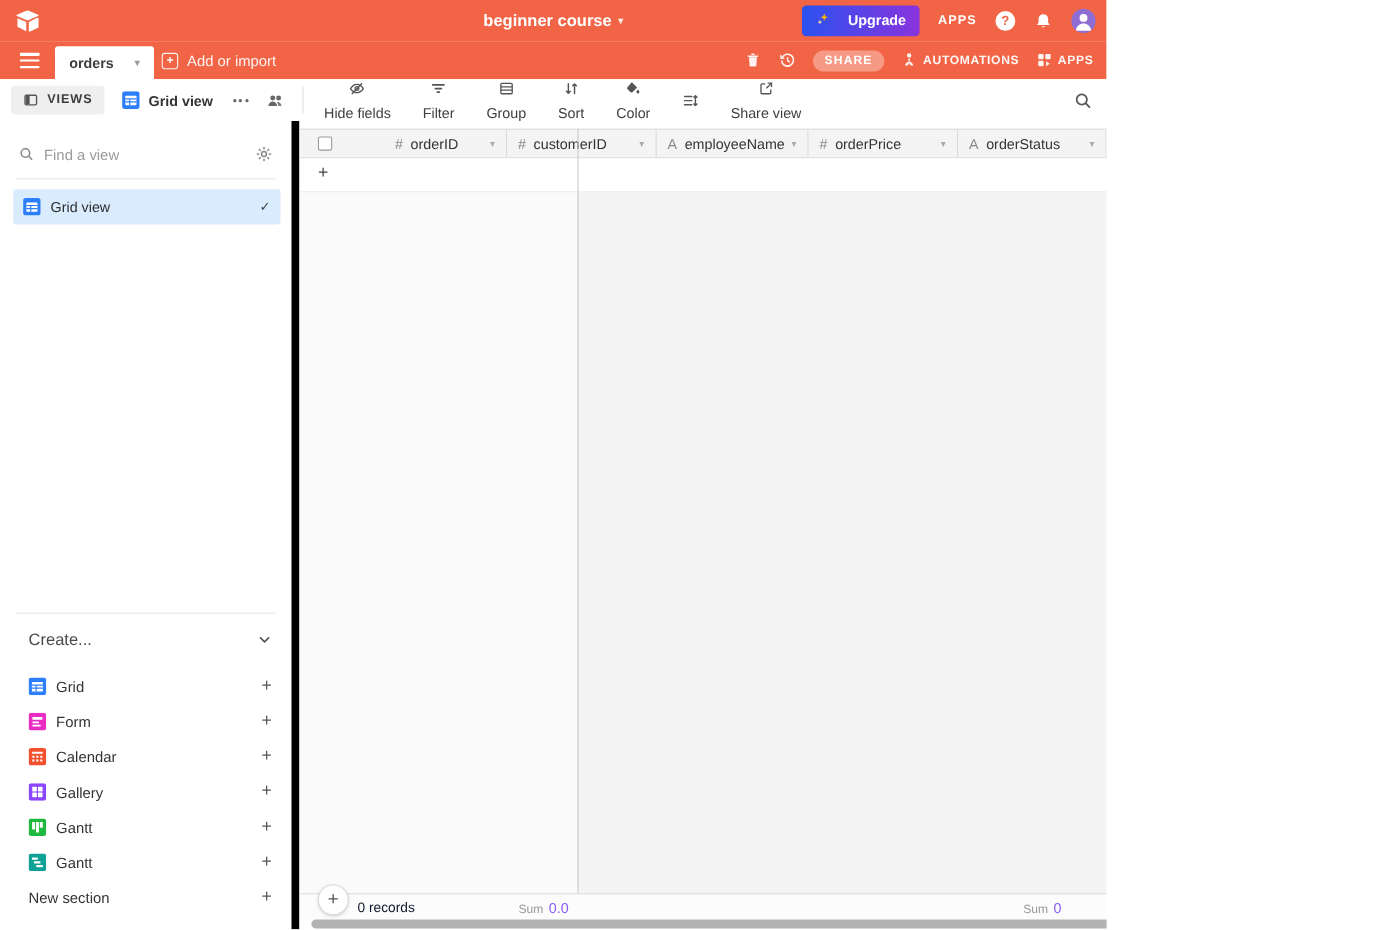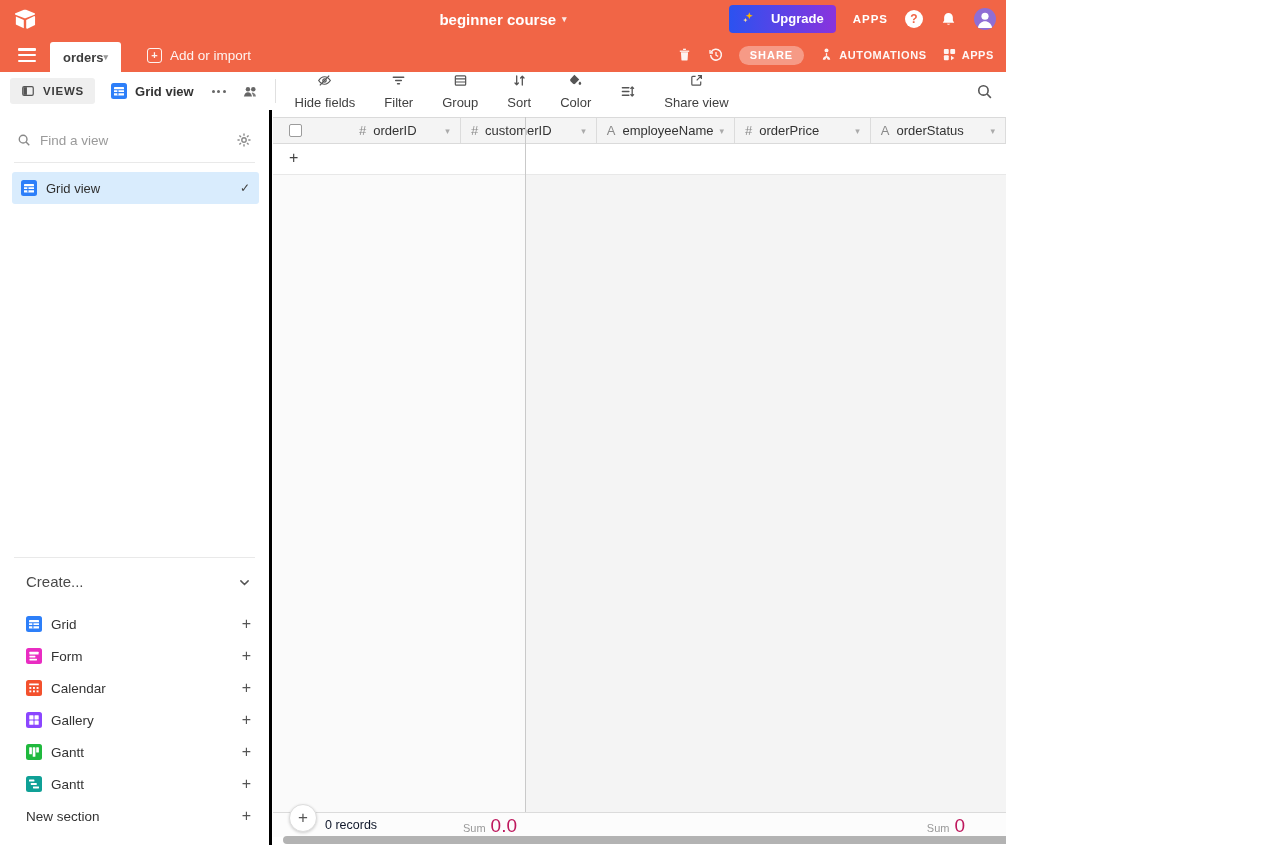--- a/index.html
+++ b/index.html
@@ -15,21 +15,21 @@
   .upgrade-btn { display:flex; align-items:center; gap:16px; background:linear-gradient(90deg,#2b52f0,#8a33dd); color:#fff; font-size:13px; font-weight:700; padding:5px 12px 6px; border-radius:4px; border:none; cursor:pointer;margin-left:17px; }
   .help-label { color:#fff; font-size:11.5px; font-weight:700; letter-spacing:1px; cursor:pointer; }
   .help-circle { width:18px; height:18px; border-radius:50%; background:#fff; color:#f16546; font-size:12px; font-weight:700; display:flex; align-items:center; justify-content:center; cursor:pointer; }
   .bell { width:17px; height:17px; color:#fff; cursor:pointer; }
   .avatar { width:22px; height:22px; border-radius:50%; background:#8f6ed4; overflow:hidden; cursor:pointer; }
 
   
   .tabbar { position:absolute; top:38px; left:0; right:0; height:34px; background:#f16546; }
   .hamburger { position:absolute; left:18px; top:10px; width:18px; height:14px; display:flex; flex-direction:column; justify-content:space-between; cursor:pointer; }
   .hamburger span { display:block; height:2.5px; background:#fff; border-radius:1px; }
-  .table-tab { position:absolute; left:50px; top:4px; height:30px; background:#fff; border-radius:3px 3px 0 0; display:flex; align-items:center; gap:0; padding:0 13px; font-size:13px; font-weight:600; color:#3d3d3d; cursor:pointer; }
+  .table-tab { position:absolute; left:50px; top:4px; height:30px; background:#fff; border-radius:3px 3px 0 0; display:flex; align-items:center; gap:19px; padding:0 13px; font-size:13px; font-weight:600; color:#3d3d3d; cursor:pointer; }
   .table-tab .chev { font-size:9px; color:#999; }
   .add-import { position:absolute; left:147px; top:0; height:34px; display:flex; align-items:center; gap:8px; color:rgba(255,255,255,.92); font-size:13.5px; cursor:pointer; }
   .add-import .plusbox { width:15px; height:15px; border:1.5px solid rgba(255,255,255,.92); border-radius:3px; font-size:11px; font-weight:700; display:flex; align-items:center; justify-content:center; line-height:1; }
   .tabbar-right { position:absolute; right:12px; top:0; height:34px; display:flex; align-items:center; gap:15px; color:rgba(255,255,255,.95); }
   .tb-icon { width:16px; height:16px; color:rgba(255,255,255,.92); cursor:pointer; }
   .share-pill { background:rgba(255,255,255,.35); color:#fff; border-radius:10px; padding:3px 11px 4px; font-size:11px; font-weight:700; letter-spacing:1px; cursor:pointer; }
   .tb-group { display:flex; align-items:center; gap:4px; font-size:11px; font-weight:700; letter-spacing:.6px; cursor:pointer; }
 
   
   .toolbar { position:absolute; top:72px; left:0; right:0; height:38px; background:#fff; display:flex; align-items:center; }
@@ -37,21 +37,21 @@
   .view-switcher { margin-left:16px; display:flex; align-items:center; gap:8px; font-size:13px; font-weight:700; color:#333; cursor:pointer; }
   .dots3 { margin-left:18px; display:flex; gap:2.5px; cursor:pointer; }
   .dots3 i { width:3px; height:3px; border-radius:50%; background:#666; }
   .people { margin-left:16px; width:17px; height:17px; color:#666; cursor:pointer; }
   .tb-divider { margin-left:16px; width:1px; height:24px; background:#e0e0e0; }
   .tool-btn { margin-left:9px; display:flex; align-items:center; gap:7px; padding:5px 10px; font-size:13px; color:#404040; border-radius:3px; cursor:pointer;flex-direction:column; }
   .tool-btn .ticon { width:15px; height:15px; color:#555; }
   .toolbar-search { margin-left:auto; margin-right:13px; width:17px; height:17px; color:#555; cursor:pointer; }
 
   
-  .sidebar { position:absolute; top:110px; left:0; width:272px; bottom:0; background:#fff; border-right:3px solid #000000; }
+  .sidebar { position:absolute; top:110px; left:0; width:272px; bottom:0; background:#fff; border-right:7px solid #000000; }
   .find-row { position:absolute; top:18px; left:17px; right:17px; height:24px; display:flex; align-items:center; gap:9px; }
   .find-row .sicon { width:14px; height:14px; color:#888; }
   .find-input { flex:1; border:none; outline:none; font-size:13.5px; color:#333; background:transparent; font-family:inherit; }
   .find-input::placeholder { color:#9a9a9a; }
   .gear { width:16px; height:16px; color:#8a8a8a; cursor:pointer; }
   .sb-divider { position:absolute; left:14px; right:14px; height:1px; background:#e9e9e9; }
   .view-item { position:absolute; top:62px; left:12px; right:10px; height:32px; background:#d9ecfd; border-radius:3px; display:flex; align-items:center; gap:9px; padding:0 9px; cursor:pointer; }
   .view-item .vlabel { font-size:13px; font-weight:500; color:#2e2e2e; }
   .view-item .check { margin-left:auto; font-size:12px; color:#444; }
   .create-head { position:absolute; top:463px; left:26px; right:18px; display:flex; align-items:center; justify-content:space-between; cursor:pointer; }
@@ -75,21 +75,21 @@
   .zone-right { position:absolute; left:252px; right:0; top:65px; height:637px; background:#f4f4f4; }
   .zone-right-top { position:absolute; left:971px; right:0; top:34px; height:31px; background:#f4f4f4; }
   .zone-left { position:absolute; left:0; width:252px; top:65px; height:637px; background:#fafafa; }
   .frozen-divider { position:absolute; left:252px; top:7px; width:1px; height:720px; background:#c9c9c9; }
 
   
   .gfooter { position:absolute; left:0; right:0; top:702px; height:25px; background:#fcfcfc; border-top:1px solid #dbdbdb; }
   .rec-count { position:absolute; left:52px; top:0; line-height:25px; font-size:12.5px; color:#0f172a; }
   .sumcell { position:absolute; top:0; line-height:25px; text-align:right; cursor:pointer; }
   .sumcell .slabel { font-size:11px; color:#999; }
-  .sumcell .sval { font-size:19px; color:#be185d; margin-left:5px; }
+  .sumcell .sval { font-size:13px; color:#8b5cf6; margin-left:5px; }
   .sum-0 { left:0; width:244px; }
   .sum-1 { left:252px; width:440px; }
   .sum-2 { left:620px; width:437px; }
   .hscrollbar { position:absolute; left:10px; top:726px; width:884px; height:8px; border-radius:4px; background:#b3b3b3; cursor:pointer; }
   .float-add { position:absolute; left:16px; top:694px; width:28px; height:28px; border-radius:50%; background:#fff; border:1px solid #ddd; box-shadow:0 1px 3px rgba(0,0,0,.18); display:flex; align-items:center; justify-content:center; font-size:17px; color:#555; cursor:pointer; }
 </style>
 </head>
 <body>
 
 <div class="screen">

